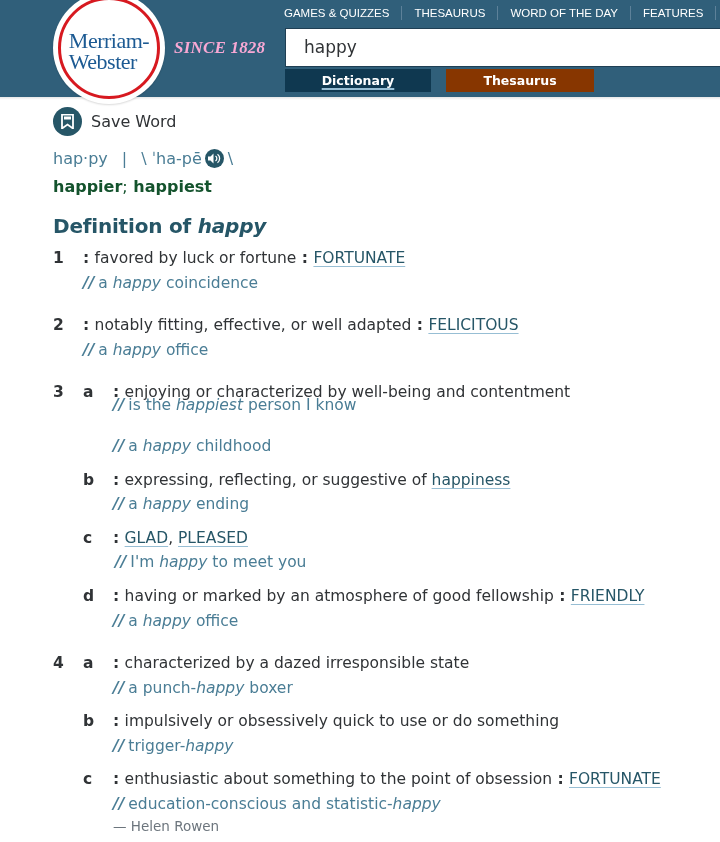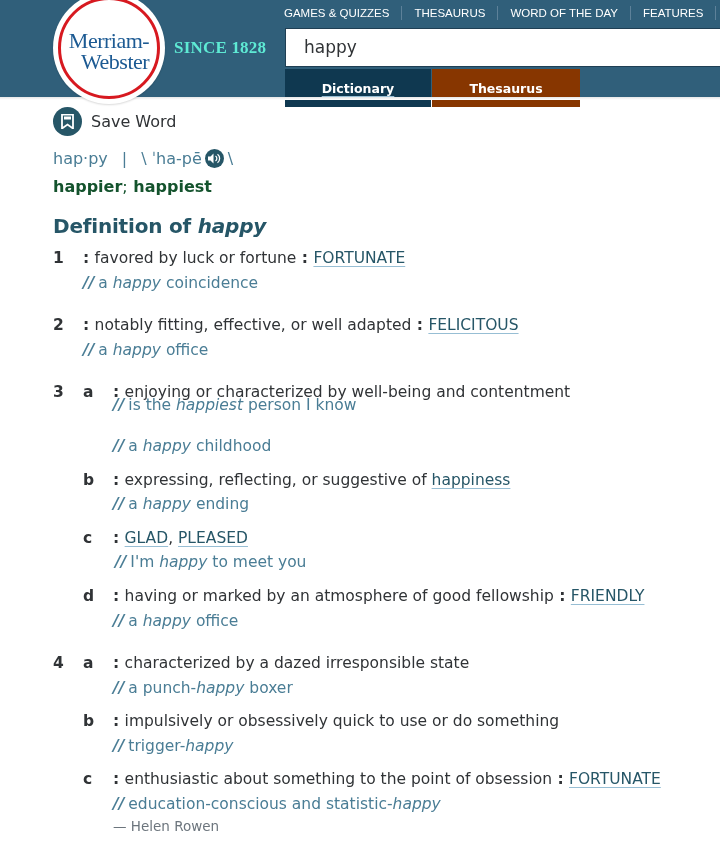--- a/index.html
+++ b/index.html
@@ -4,31 +4,31 @@
 <style>
   * { box-sizing: border-box; margin: 0; padding: 0; }
   html, body { width: 720px; height: 842px; overflow: hidden; background: #fff; }
   body { font-family: "DejaVu Sans", "Liberation Sans", sans-serif; color: #303336; position: relative; }
 
   
   .header { position: absolute; left: 0; top: 0; width: 720px; height: 97px; background: #305f7a; }
   .header-shadow { position: absolute; left: 0; top: 97px; width: 720px; height: 3px; background: linear-gradient(#e6e6e6, #fff); }
   .logo { position: absolute; left: 53px; top: -8px; width: 112px; height: 112px; border-radius: 50%; background: #fff; z-index: 5; display: flex; align-items: center; justify-content: center; box-shadow: 0 1px 2px rgba(0,0,0,0.15); }
   .logo-ring { position: absolute; left: 5px; top: 5px; width: 102px; height: 102px; border: 3px solid #d71920; border-radius: 50%; }
-  .logo-text { position: relative; font-family: "Liberation Serif", "DejaVu Serif", serif; color: #1c5a93; font-size: 22px; line-height: 21px; text-align: right; letter-spacing: -0.5px; margin-top: 6px; }
-  .since { position: absolute; left: 174px; top: 38px; font-family: "Liberation Serif", "DejaVu Serif", serif; color: #5eead4; font-size: 17px; font-weight: bold; letter-spacing: 0.2px; }
+  .logo-text { position: relative; font-family: "Liberation Serif", "DejaVu Serif", serif; color: #1c5a93; font-size: 22px; line-height: 21px; text-align: left; letter-spacing: -0.5px; margin-top: 6px; }
+  .since { position: absolute; left: 174px; top: 38px; font-family: "Liberation Serif", "DejaVu Serif", serif; color: #f9a8d4; font-size: 17px; font-weight: bold; letter-spacing: 0.2px; font-style: italic; }
 
   .topnav { position: absolute; left: 284px; top: 5px; display: flex; align-items: center; height: 16px; white-space: nowrap; }
   .topnav .nav-item { font-family: "Liberation Sans", sans-serif; color: #fff; font-size: 11.5px; letter-spacing: 0; }
   .topnav .sep { width: 1px; height: 14px; background: #5d8199; margin: 0 12px; }
 
   .search { position: absolute; left: 285px; top: 28px; width: 440px; height: 39px; background: #fff; border: 1px solid #1f3f54; }
   .search-input { position: absolute; left: 18px; top: 8px; font-family: "DejaVu Sans", sans-serif; font-size: 17px; color: #303336; border: none; outline: none; background: transparent; width: 400px; }
 
-  .tabs { position: absolute; left: 285px; top: 69px; display: flex; height: 38px; }
+  .tabs { position: absolute; left: 285px; top: 69px; display: flex; height: 23px; gap: 14px; }
   .tab { display: flex; align-items: center; justify-content: center; font-family: "DejaVu Sans", sans-serif; font-size: 12.5px; font-weight: bold; color: #fff; }
   .tab-dict { width: 146px; background: #0f3850; }
   .tab-dict span { text-decoration: underline; text-decoration-thickness: 2px; text-underline-offset: 3px; text-decoration-color: #97bed4; }
   .tab-thes { width: 148px; background: #873600; margin-left: 1px; }
 
   
   .save-word { position: absolute; left: 53px; top: 107px; display: flex; align-items: center; }
   .save-icon { width: 29px; height: 29px; border-radius: 50%; background: #265667; display: flex; align-items: center; justify-content: center; }
   .save-label { margin-left: 9px; font-size: 16px; color: #303336; }
 

